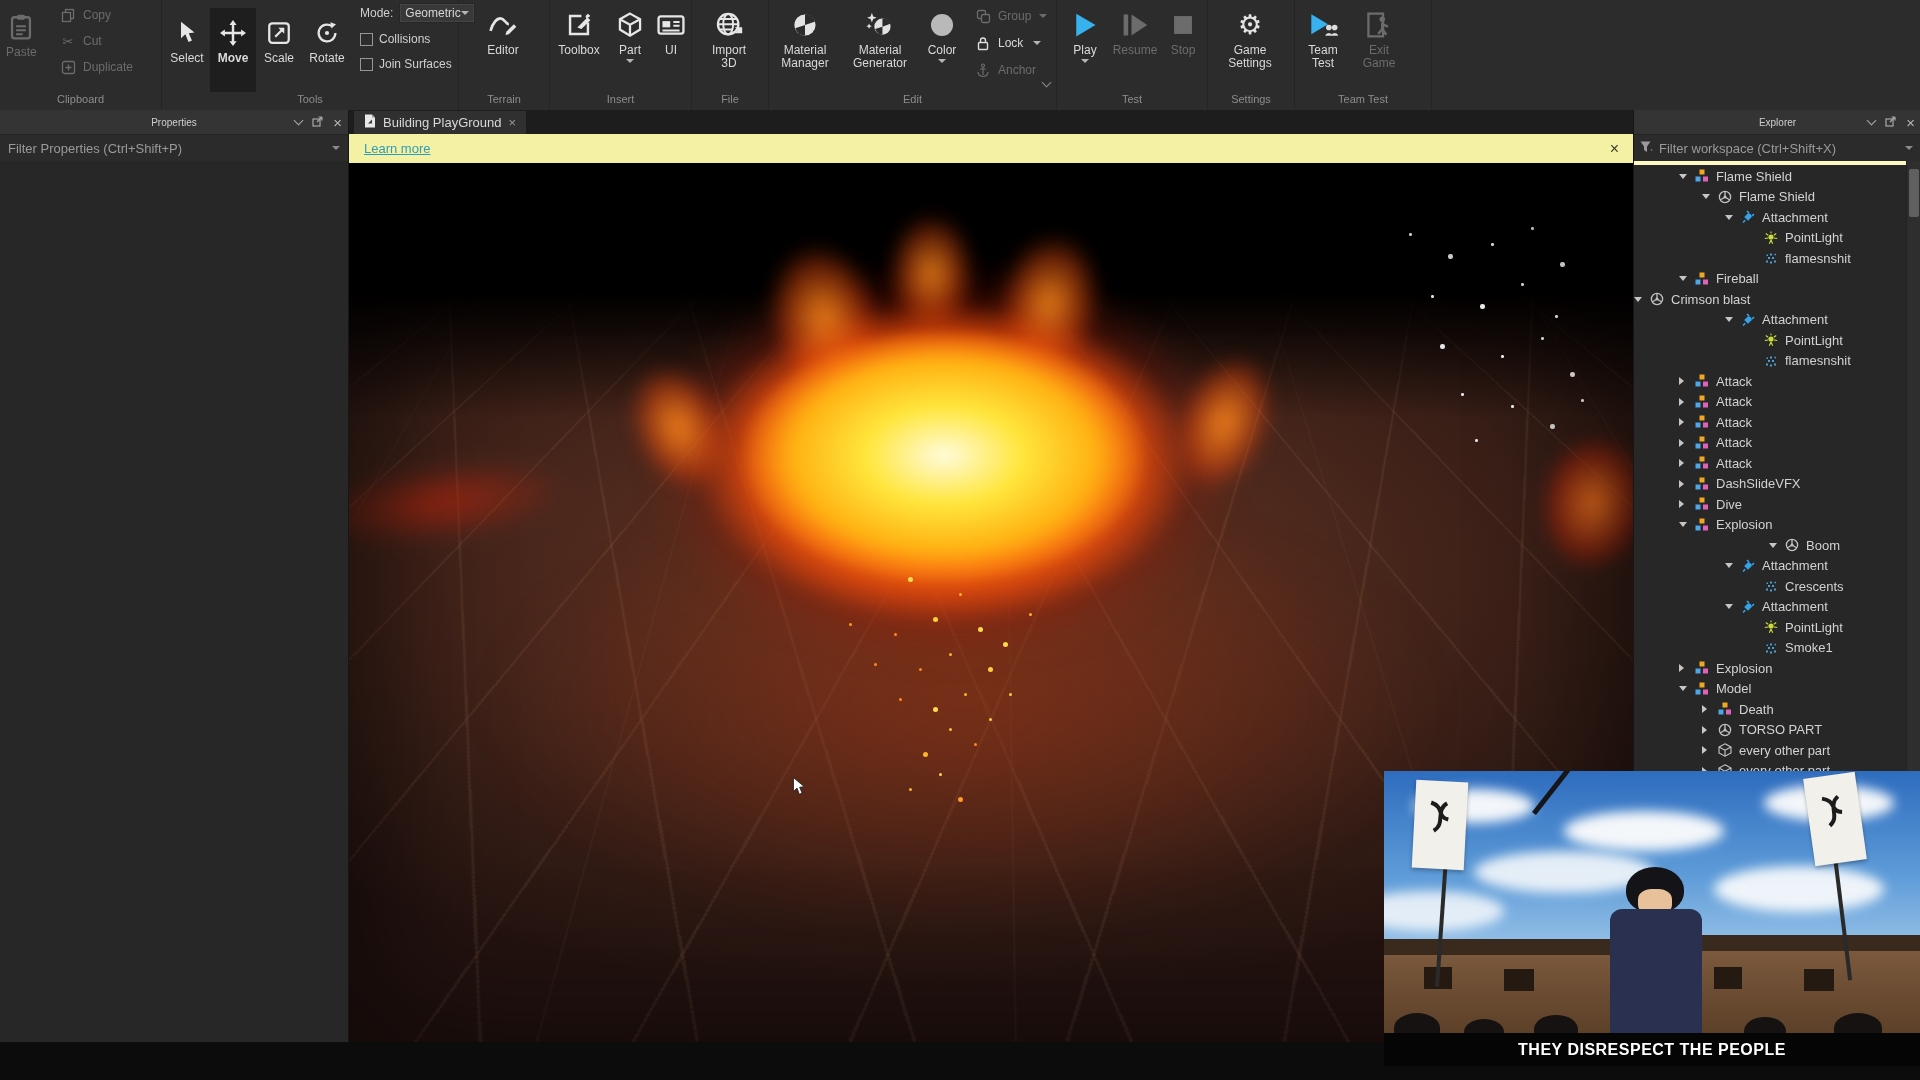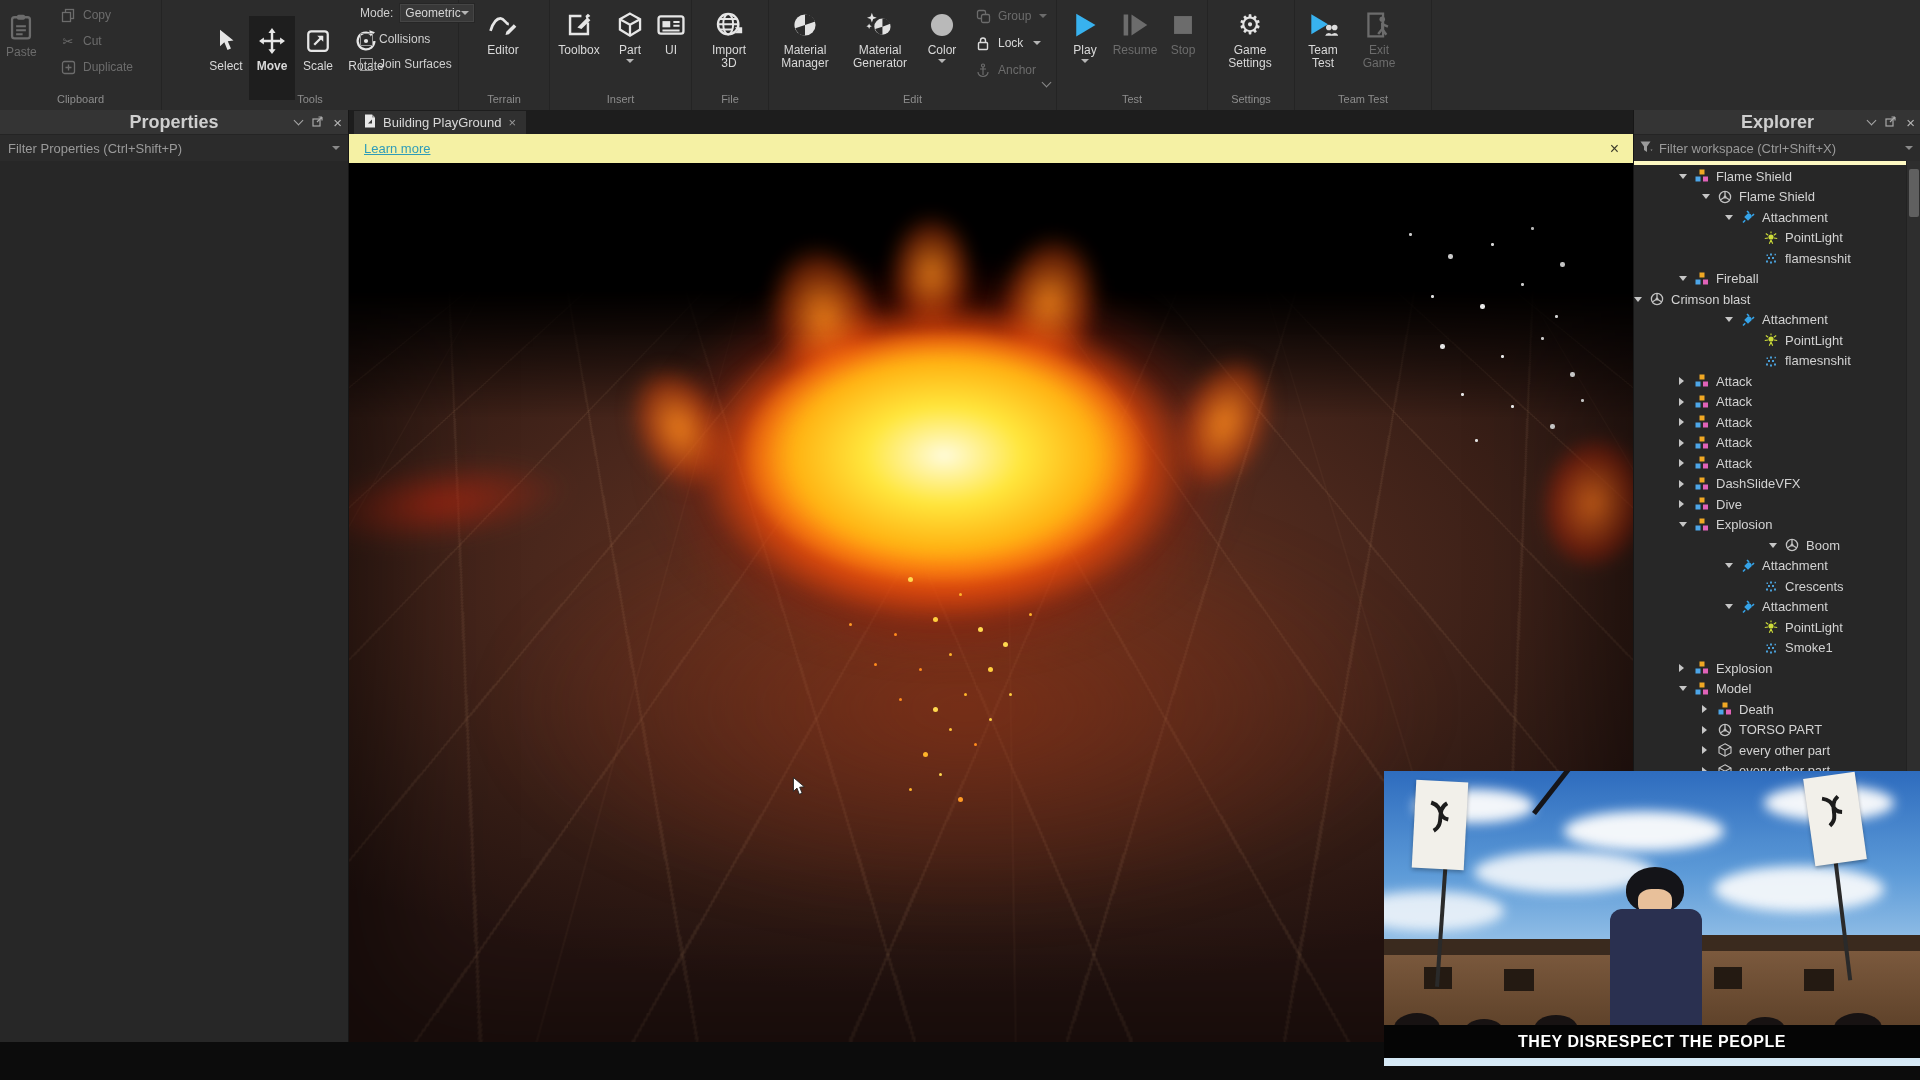--- a/index.html
+++ b/index.html
@@ -25,21 +25,21 @@
   .downarrow.dim{border-top-color:#6c6c6c;}
   .subarrow{margin-top:2px;}
   .chk{display:inline-block;width:11px;height:11px;border:1px solid #979797;background:transparent;margin-right:6px;flex:none;}
   .modebox{display:inline-flex;align-items:center;justify-content:space-between;width:92px;height:18px;background:#383838;
     border:1px solid #262626;box-shadow:inset 0 0 0 1px #454545;padding:0 5px;font-size:12px;color:#d5d5d5;}
   .glyph{font-family:"DejaVu Sans",sans-serif;}
   .corner-chev{position:absolute;right:6px;bottom:24px;width:6px;height:6px;border-right:1.6px solid #8a8a8a;border-bottom:1.6px solid #8a8a8a;transform:rotate(45deg);}
 
   
   .panel-header{height:24px;background:#343434;display:flex;align-items:center;position:relative;border-bottom:1px solid #242424;}
-  .panel-title{flex:1;text-align:center;font-size:18px;color:#cfcfcf;font-weight:bold;}
+  .panel-title{flex:1;text-align:center;font-size:10px;color:#cfcfcf;}
   .panel-icons{position:absolute;right:6px;top:0;height:24px;display:flex;align-items:center;gap:10px;}
   .chev{display:inline-block;width:6px;height:6px;border-right:1.8px solid #a8a8a8;border-bottom:1.8px solid #a8a8a8;transform:rotate(45deg);margin-top:-3px;}
   .closex{color:#b5b5b5;font-size:15px;line-height:15px;}
   .filter-row{height:26px;background:#2b2b2b;border-bottom:4px solid #fef9c3;display:flex;align-items:center;padding:0 8px;font-size:13px;color:#9a9a9a;position:relative;}
   .filter-row .downarrow{position:absolute;right:8px;border-top-color:#8a8a8a;}
 
   #properties{position:absolute;left:0;top:110px;width:348px;height:932px;background:#272727;border-right:1px solid #161616;}
   #explorer{position:absolute;left:1633px;top:110px;width:287px;height:932px;background:#272727;border-left:1px solid #161616;z-index:10;}
   #explorer .filter-row{padding-left:6px;}
   .funnel{margin-right:6px;flex:none;}
@@ -118,21 +118,21 @@
   .roof{position:absolute;background:#3a2a1e;}
   .win{position:absolute;background:#241a12;}
   .pole{position:absolute;width:4px;background:#2a2a2a;}
   .flagcloth{position:absolute;width:52px;height:88px;background:#f2f0ea;box-shadow:0 2px 4px rgba(0,0,0,.3);}
   .flagmark{position:absolute;left:12px;top:18px;}
   #char-hair{position:absolute;left:242px;top:96px;width:58px;height:46px;background:#141418;border-radius:50% 50% 45% 45%;}
   #char-face{position:absolute;left:254px;top:118px;width:34px;height:26px;background:#e8c09a;border-radius:40%;}
   #char-body{position:absolute;left:226px;top:138px;width:92px;height:124px;background:#2a3050;border-radius:12px 12px 0 0;}
   #char-pole{position:absolute;left:150px;top:40px;width:300px;height:5px;background:#15151a;transform:rotate(-52deg);transform-origin:left center;}
   .crowd{position:absolute;background:#171212;border-radius:50% 50% 0 0;}
-  #caption{position:absolute;left:0;bottom:8px;width:536px;height:33px;background:#050505;display:flex;align-items:center;justify-content:center;}
+  #caption{position:absolute;left:0;bottom:0;width:536px;height:33px;background:#050505;display:flex;align-items:center;justify-content:center;}
   #caption span{color:#fff;font-size:16px;font-weight:bold;letter-spacing:.5px;}
 </style>
 </head>
 <body>
 
 <div id="app">
 
   <div id="ribbon">
 
     <div class="rgroup" style="left:0;width:161px;">
@@ -169,21 +169,21 @@
                 <path d="M7.5 4.5v6M4.5 7.5h6" stroke="#6c6c6c" stroke-width="1.3"></path>
               </svg>
             </span>
           <span>Duplicate</span>
         </div>
       </div>
       <div class="grouplabel">Clipboard</div>
     </div>
 
     <div class="rgroup" style="left:162px;width:296px;">
-      <div style="position:absolute;left:2px;top:16px;display:flex;margin-left:39px;">
+      <div style="position:absolute;left:2px;top:8px;display:flex;">
         <div class="bigbtn" style="width:46px;">
           <span class="bicon">
             <svg width="22" height="24" viewBox="0 0 14 16">
                 <path d="M3 0.5 L3 11.5 L5.9 8.9 L8 14 L10.3 13 L8.2 8.2 L12 7.7 Z" fill="#e6e6e6"></path>
               </svg>
           </span>
           <span class="blabel">Select</span>
         </div>
         <div class="bigbtn active-tool" style="width:46px;font-weight:bold;">
           <span class="bicon">

